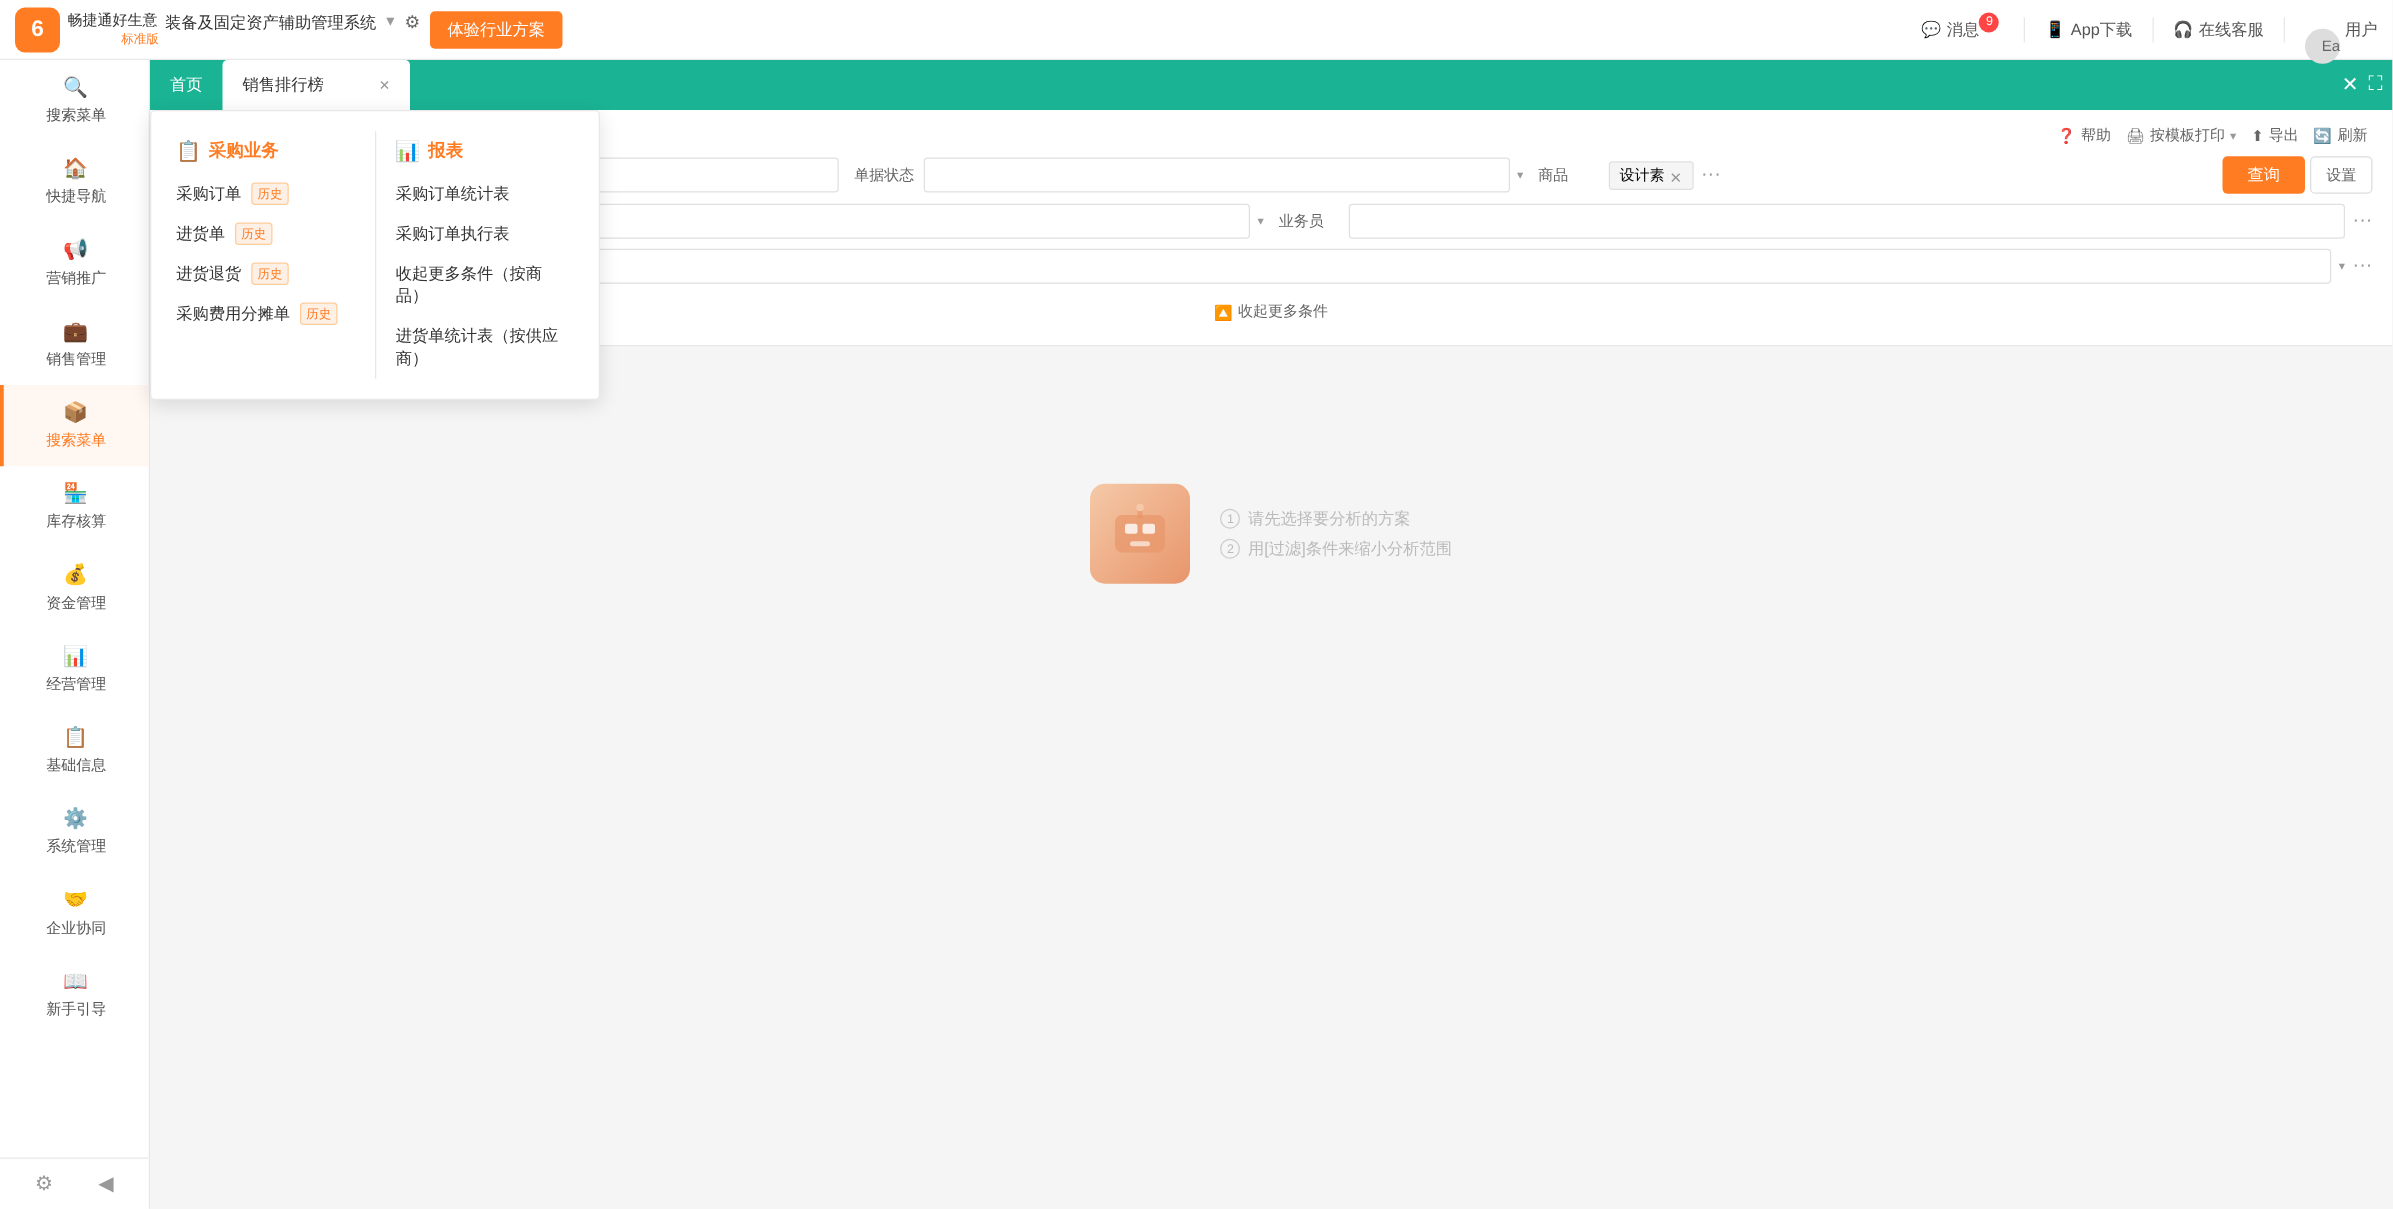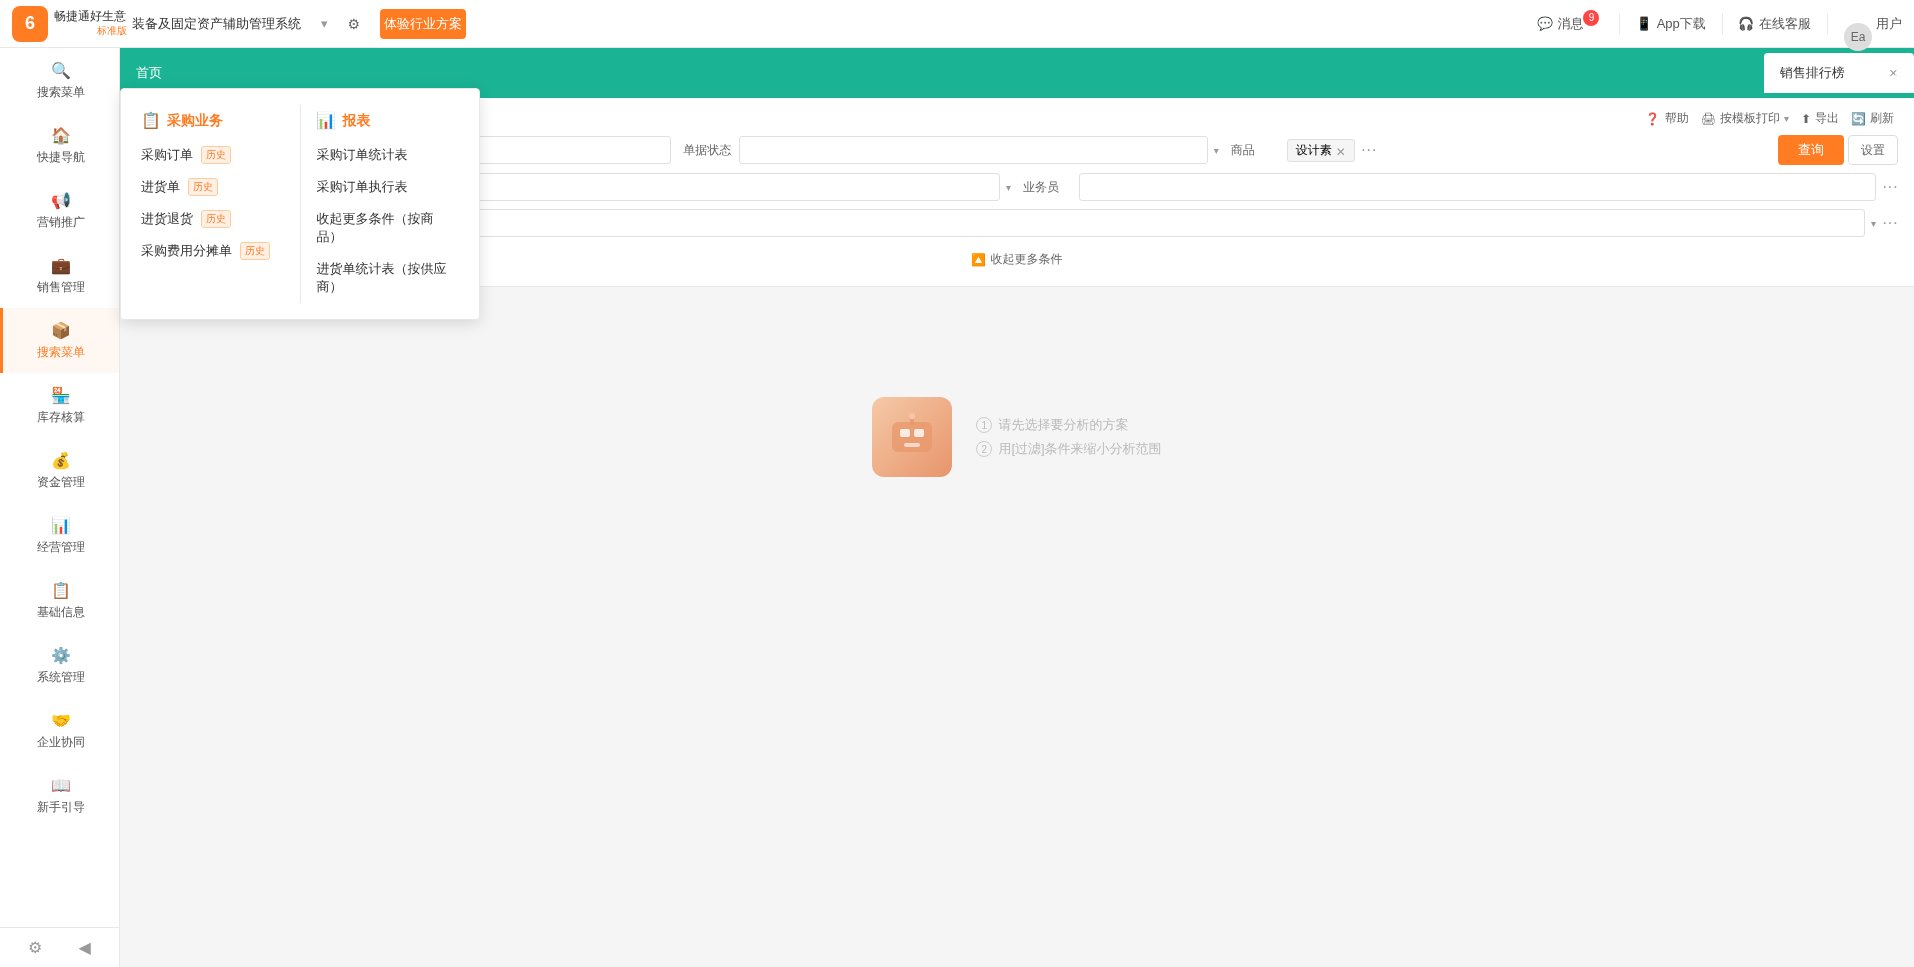--- a/index.html
+++ b/index.html
@@ -28,30 +28,29 @@
       background: #ff7c23;
       border-radius: 8px;
       display: flex; align-items: center; justify-content: center;
       color: white; font-size: 18px; font-weight: bold;
     }
     .logo-text { font-size: 12px; color: #333; line-height: 1.3; }
     .logo-badge { font-size: 10px; color: #ff7c23; margin-left: 43px; }
     .topbar-center {
       flex: 1;
       display: flex;
-      align-items: center;
-      gap: 20px;
+      gap: 8px;
     }
     .system-name {
       font-size: 13px;
       color: #333;
     }
     .topbar-btn {
       height: 30px;
-      padding: 0 4px;
+      padding: 0 14px;
       border-radius: 4px;
       border: none;
       cursor: pointer;
       font-size: 13px;
     }
     .btn-industry {
       background: #ff7c23;
       color: white;
     }
     .topbar-right {
@@ -72,21 +71,21 @@
       border-radius: 50%;
       width: 16px; height: 16px;
       font-size: 10px;
       display: flex; align-items: center; justify-content: center;
       position: relative; top: -6px; left: -4px;
     }
     .avatar-circle {
       width: 28px; height: 28px;
       border-radius: 50%;
       background: #ddd;
-      display: flex; align-items: center; justify-content: center;
+      display: flex; align-items: center; justify-content: flex-end;
       font-size: 12px; color: #666; margin-top: 26px;
     }
 
     
     .sidebar {
       width: 120px;
       background: #fff;
       position: fixed;
       top: 48px; left: 0; bottom: 0;
       border-right: 1px solid #e8e8e8;
@@ -128,27 +127,26 @@
     .main {
       margin-top: 48px;
       margin-left: 120px;
       height: calc(100vh - 48px);
       display: flex;
       flex-direction: column;
     }
 
     
     .tabbar {
-      height: 50px;
+      height: 40px;
       background: #1ab394;
       display: flex;
       align-items: center;
       padding: 12px 0;
       position: relative;
-      justify-content: space-between;
     }
     .tab {
       height: 40px;
       padding: 0 16px;
       display: flex;
       align-items: center;
       cursor: pointer;
       font-size: 13px;
       color: rgba(255,255,255,0.85);
       gap: 6px;

